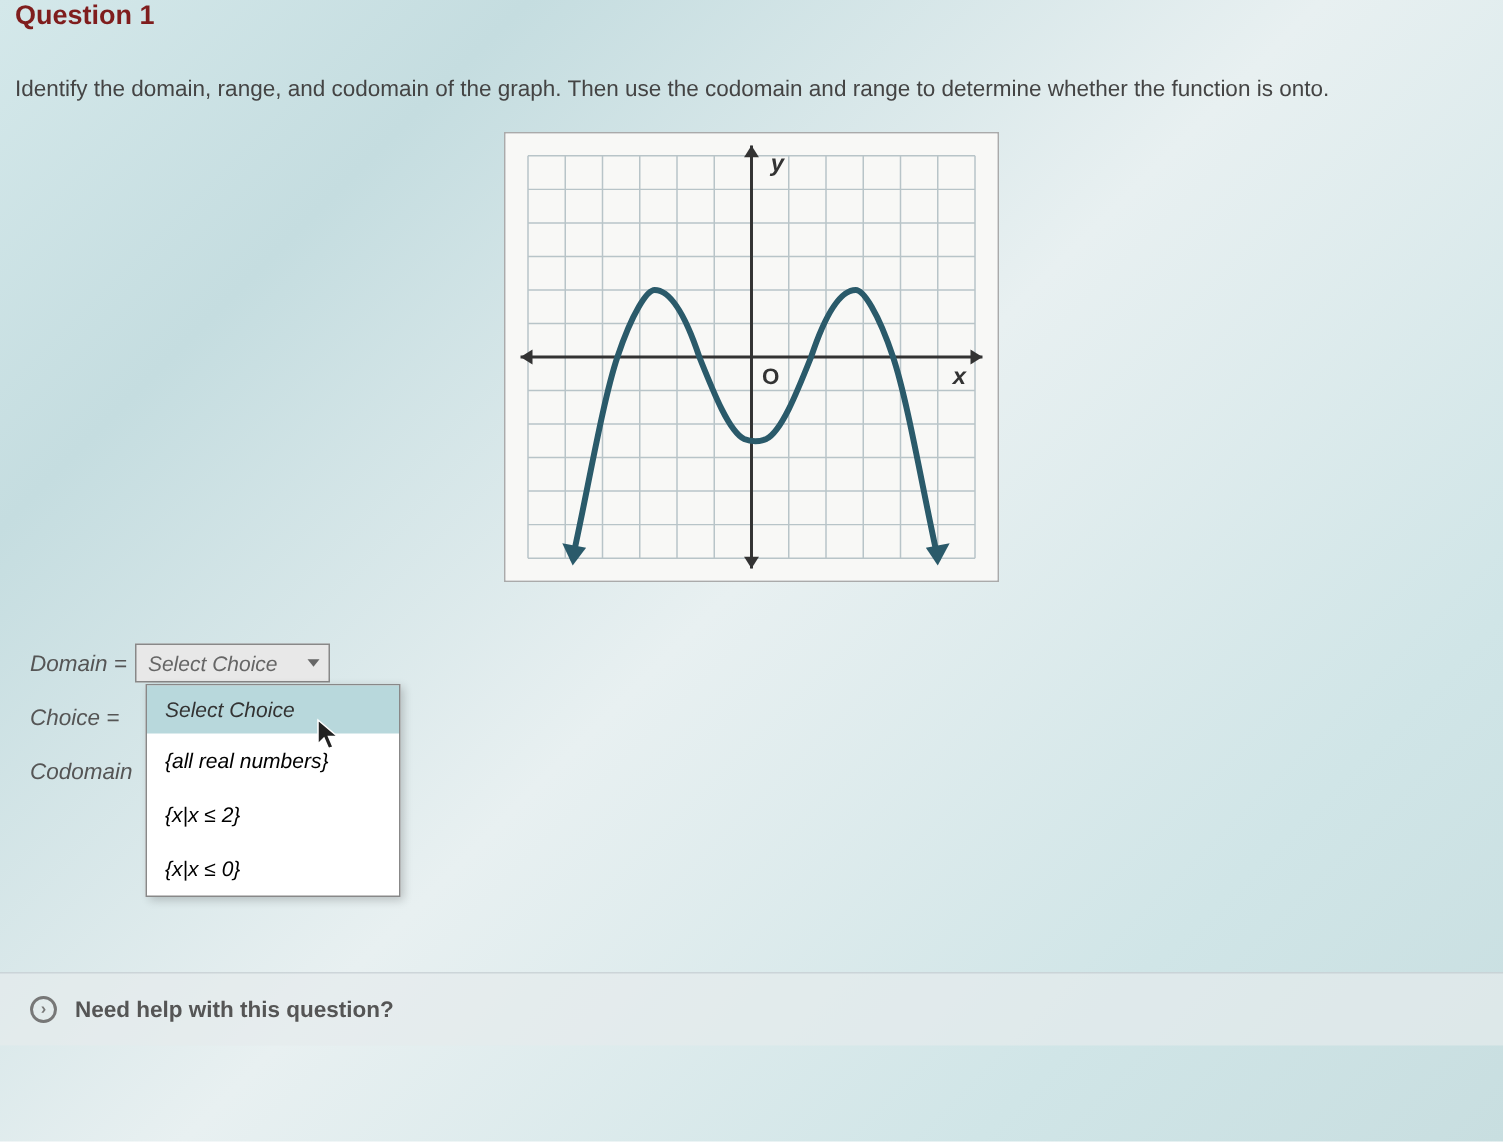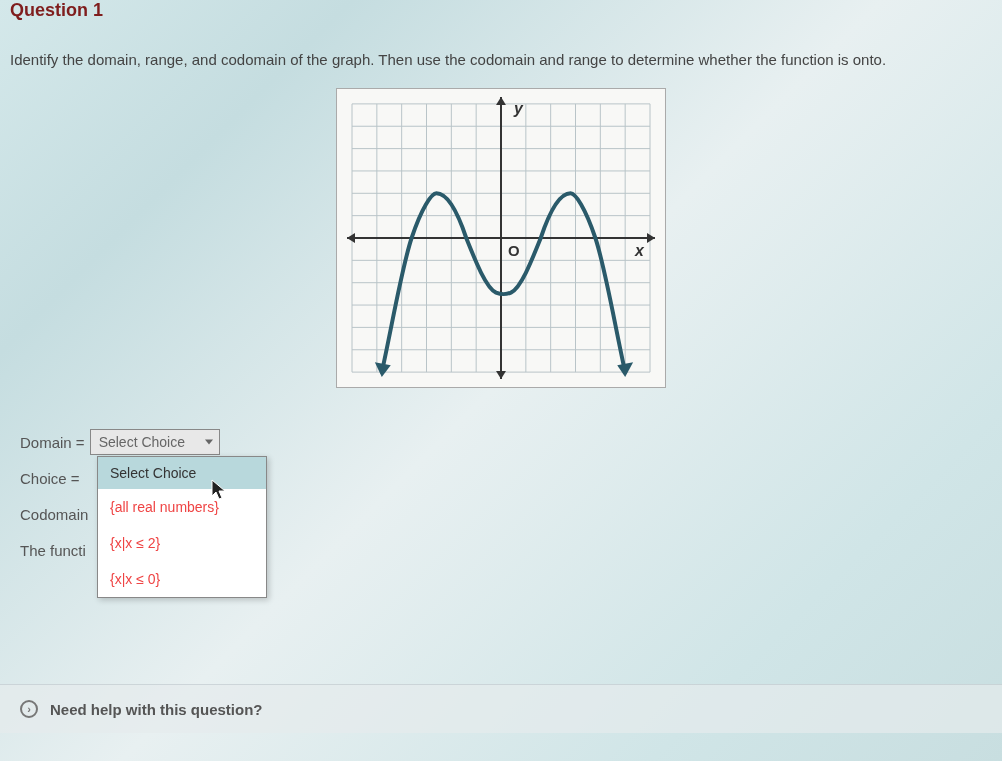--- a/index.html
+++ b/index.html
@@ -36,20 +36,21 @@
     }
     .graph {
       background: #f5f5f5;
       border: 1px solid #aaa;
     }
     .answer-section {
       padding: 0 20px;
       position: relative;
       font-size: 15px;
       color: #555;
+      font-style: italic;
     }
     .answer-row {
       display: flex;
       align-items: center;
       margin-bottom: 8px;
       height: 28px;
     }
     .answer-label {
       margin-right: 5px;
     }
@@ -87,21 +88,21 @@
       top: 28px;
       width: 170px;
       background: #fff;
       border: 1px solid #888;
       box-shadow: 2px 2px 6px rgba(0,0,0,0.2);
       z-index: 10;
     }
     .dropdown-item {
       padding: 8px 12px;
       font-size: 14px;
-      color: #ef4444;
+      color: #000000;
       cursor: pointer;
     }
     .dropdown-item.highlighted {
       background: #b8d8dc;
       color: #333;
     }
     .dropdown-item.spacer {
       padding: 10px 12px;
     }
     .help-section {
@@ -212,24 +213,20 @@
       <span>Select Choice</span>
     </div>
   </div>
   <div class="answer-row">
     <span class="answer-label">Choice =</span>
   </div>
   <div class="answer-row">
     <span class="answer-label">Codomain</span>
     <div class="select-box small" style="margin-left:105px;"></div>
   </div>
-  <div class="answer-row">
-    <span class="answer-label">The functi</span>
-    <div class="select-box small" style="margin-left:90px;"></div>
-  </div>
 
   <div class="dropdown-open">
     <div class="dropdown-item highlighted">Select Choice</div>
     <div class="dropdown-item spacer">{all real numbers}</div>
     <div class="dropdown-item spacer">{x|x ≤ 2}</div>
     <div class="dropdown-item spacer">{x|x ≤ 0}</div>
   </div>
 </div>
 
 <svg class="cursor-arrow" width="20" height="24" viewBox="0 0 20 24">

